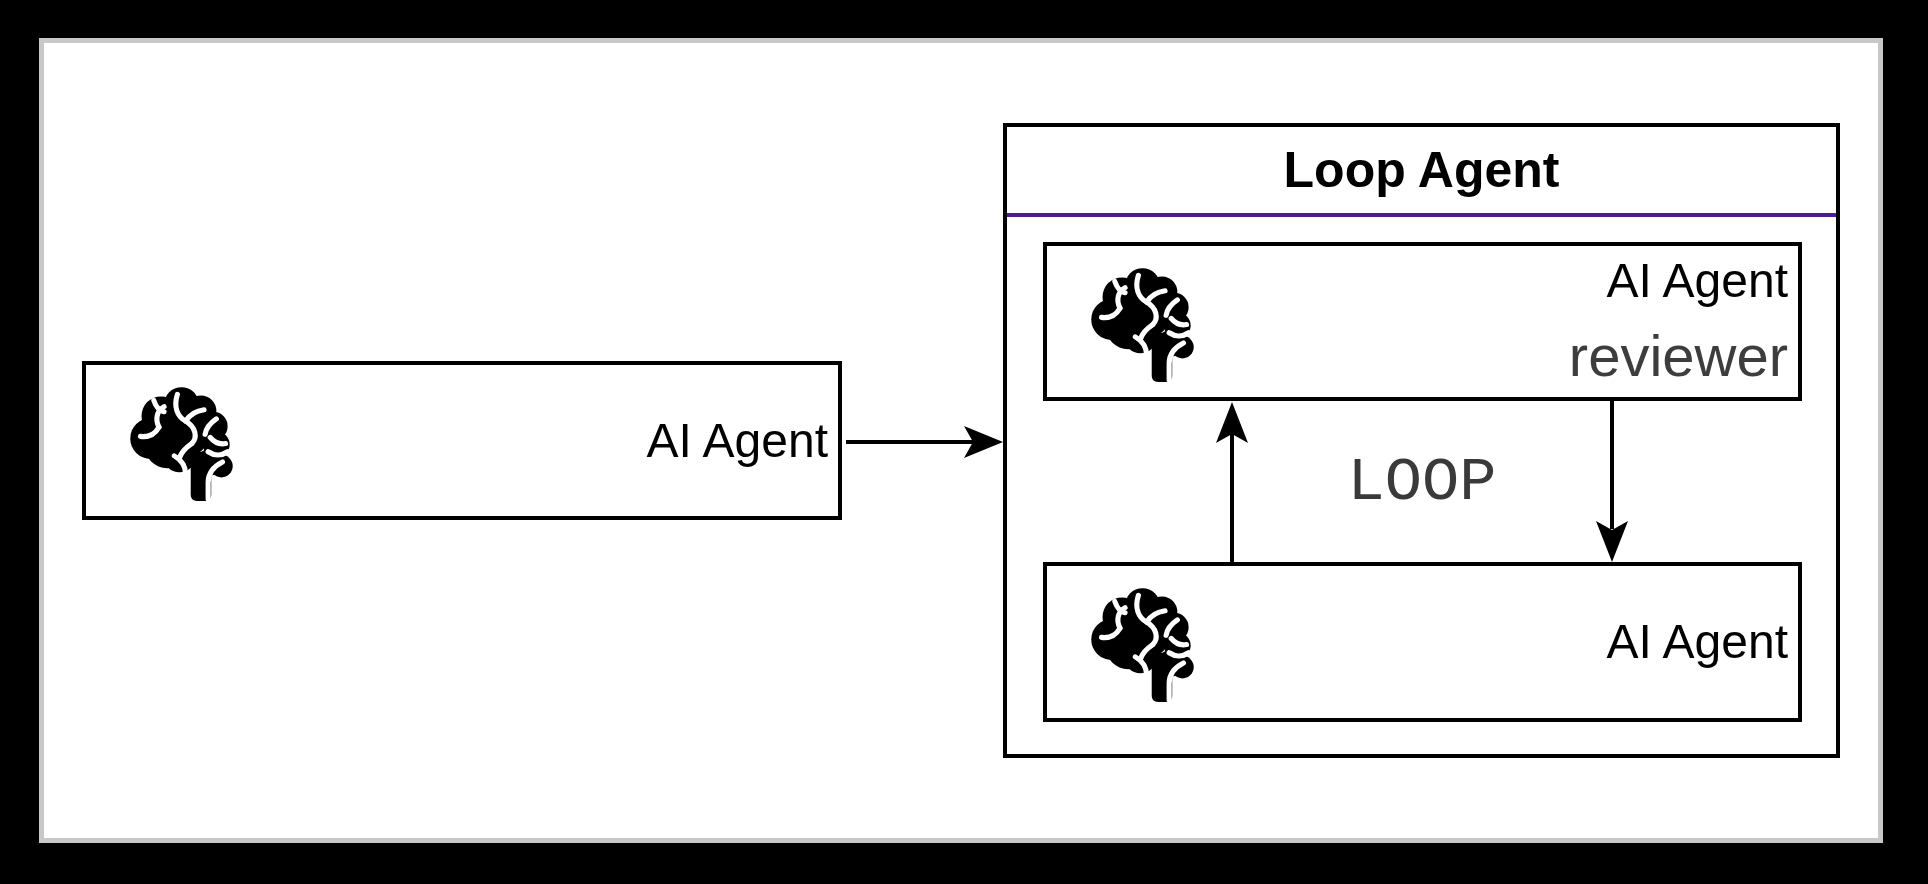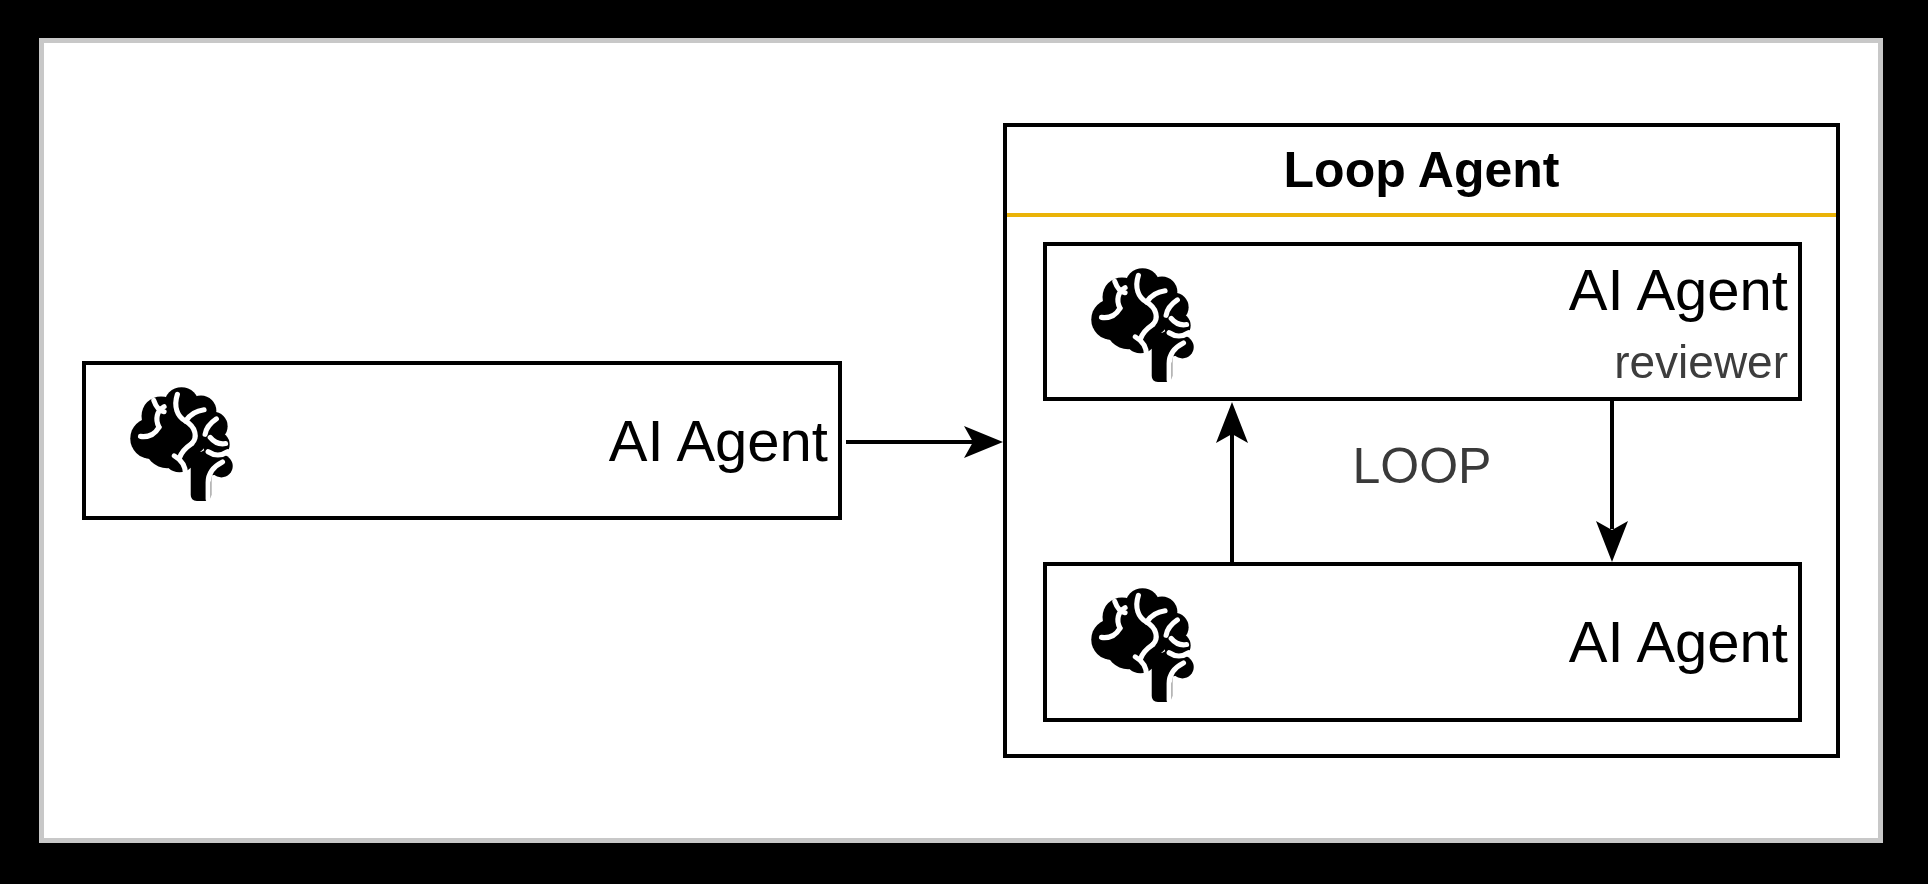--- a/index.html
+++ b/index.html
@@ -21,47 +21,47 @@
     position: absolute;
     background: #ffffff;
     border: 4px solid #000000;
     box-sizing: border-box;
   }
   .node .labels {
     position: absolute; right: 10px; top: 0; bottom: 0;
     display: flex; flex-direction: column; justify-content: center;
     text-align: right; line-height: 1.4;
   }
-  .node .t1 { font-size: 58px; color: #000000; white-space: nowrap; }
-  .node .t2 { font-size: 46px; color: #3d3d3d; white-space: nowrap; }
+  .node .t1 { font-size: 48px; color: #000000; white-space: nowrap; }
+  .node .t2 { font-size: 58px; color: #3d3d3d; white-space: nowrap; }
   .brain {
     position: absolute; left: 34px; top: 14px;
     width: 123px; height: 125px;
   }
   .node-external { left: 82px; top: 361px; width: 760px; height: 159px; }
   .loop-container {
     position: absolute; left: 1003px; top: 123px;
     width: 837px; height: 635px;
     border: 4px solid #000000;
     box-sizing: border-box;
     background: #ffffff;
   }
   .loop-title {
     height: 86px;
-    border-bottom: 4px solid #eab308;
+    border-bottom: 4px solid #4c1d95;
     display: flex; align-items: center; justify-content: center;
     font-size: 50px; font-weight: bold; color: #000000;
   }
   .node-reviewer { left: 36px; top: 115px; width: 759px; height: 159px; }
   .node-editor   { left: 36px; top: 435px; width: 759px; height: 160px; }
   .loop-label {
-    position: absolute; left: 265px; top: 294px;
+    position: absolute; left: 265px; top: 310px;
     width: 300px; height: 90px;
     display: flex; align-items: center; justify-content: center;
-    font-size: 50px; color: #3a3a3a;
+    font-size: 62px; color: #3a3a3a; font-family: Liberation Mono, monospace;
   }
   .arrow { position: absolute; }
   .hidden-defs { position: absolute; width: 0; height: 0; overflow: hidden; }
 </style>
 </head>
 <body>
 
 <svg class="hidden-defs" aria-hidden="true">
   <symbol id="brain" viewBox="0 0 120 120">
     <g fill="#000000">

